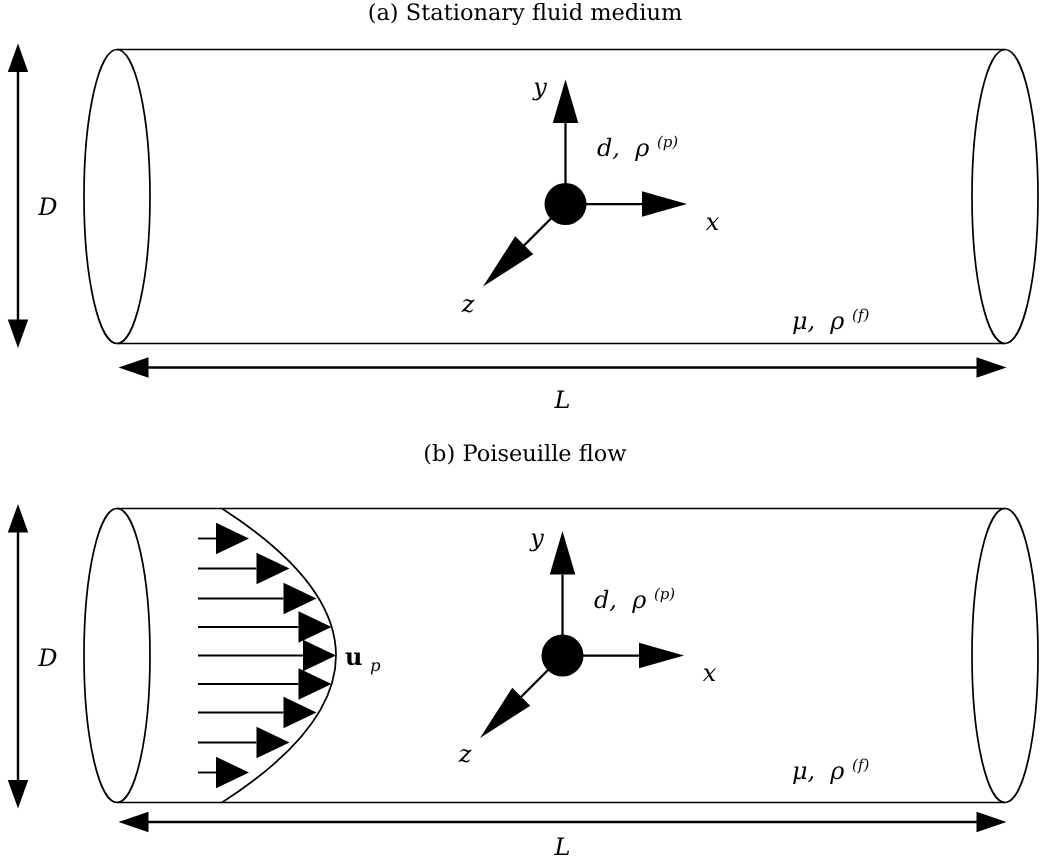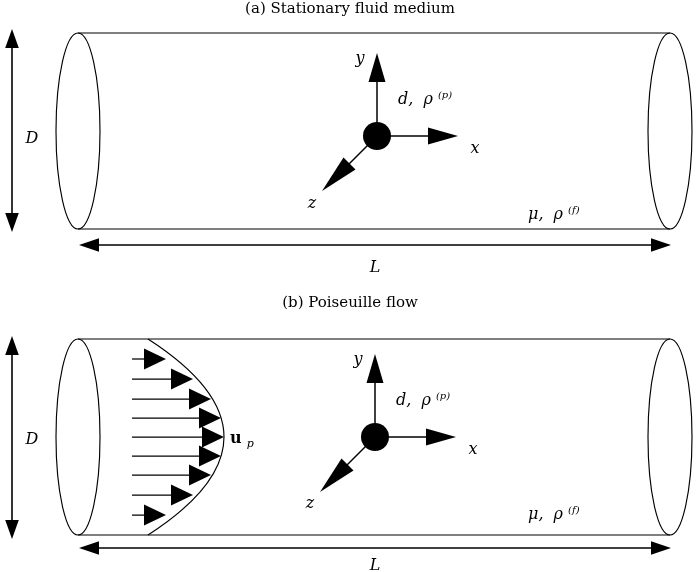--- a/index.html
+++ b/index.html
@@ -7,21 +7,20 @@
     padding: 0;
     background: #ffffff;
   }
   #figure-root {
     position: relative;
     width: 700px;
     height: 572px;
     background: #ffffff;
     font-family: "DejaVu Serif", "Liberation Serif", serif;
     overflow: hidden;
-    border-radius: 17px;
   }
   svg.diagram {
     display: block;
     width: 700px;
     height: 572px;
   }
   .cap-ellipse, .tube-line, .profile-curve {
     fill: none;
     stroke: #000000;
     stroke-width: 1.15;

